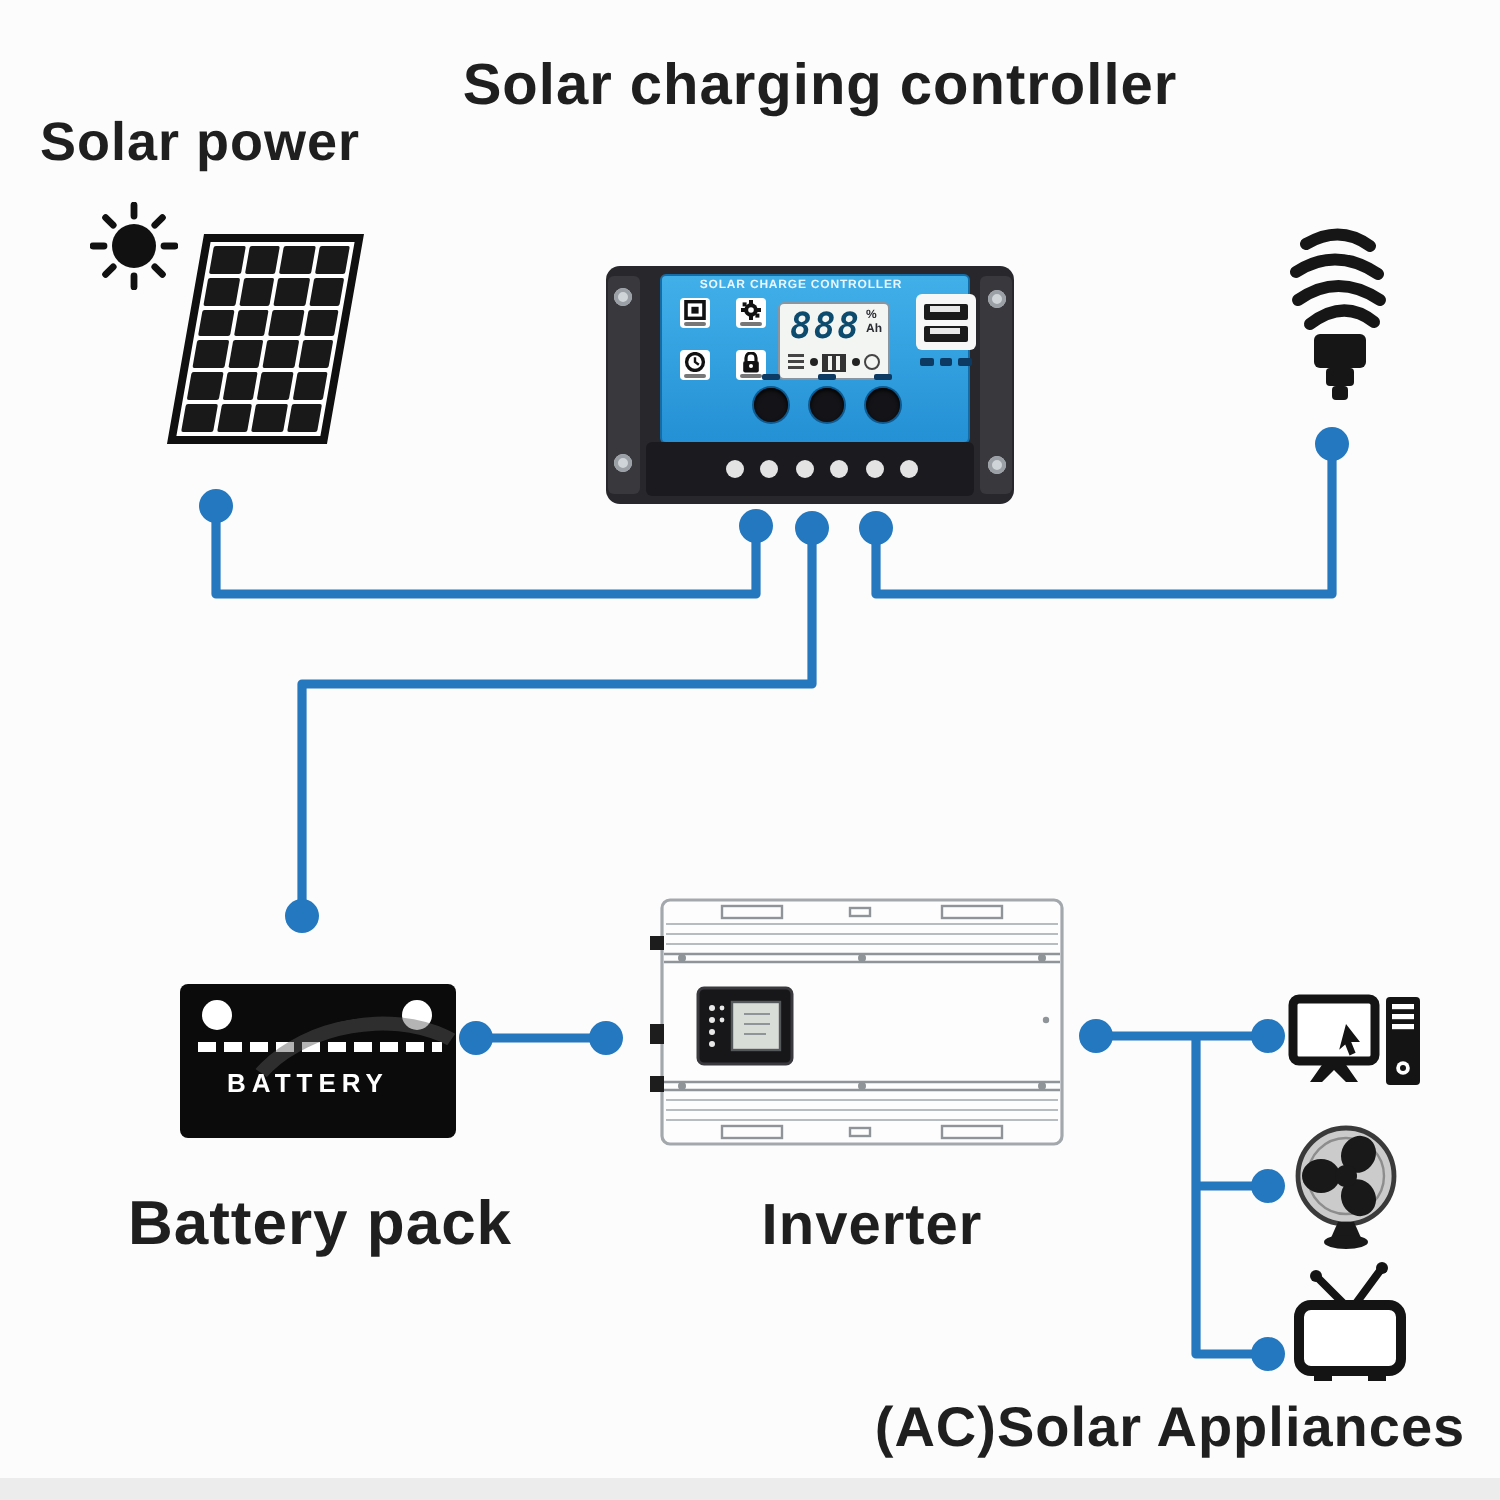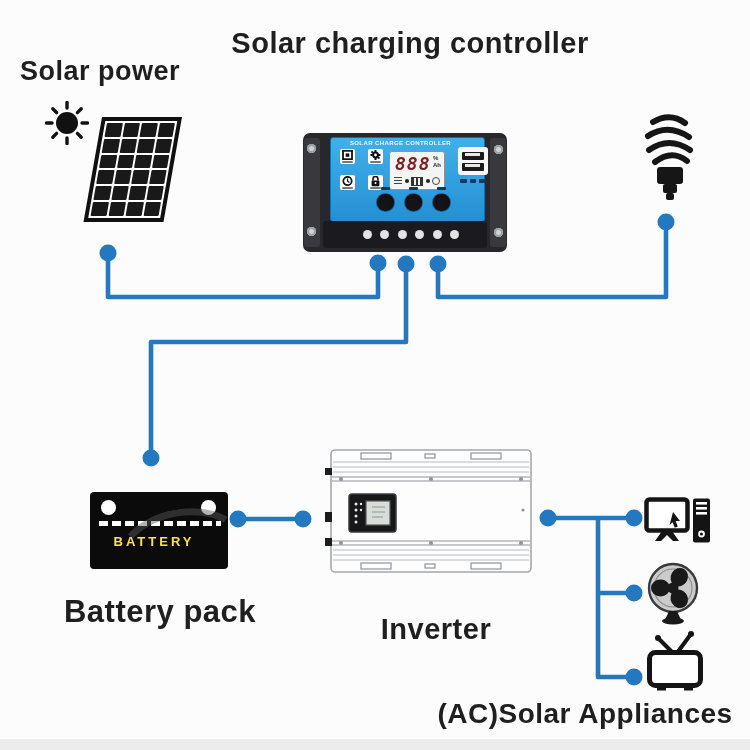--- a/index.html
+++ b/index.html
@@ -21,40 +21,40 @@
          display:grid;grid-template-columns:repeat(4,1fr);grid-template-rows:repeat(6,1fr);
          gap:2px;padding:2px;z-index:2;}
   .panel i{background:#191919;border-radius:1px;}
 
   
   .battery{left:90px;top:492px;width:138px;height:77px;background:#0b0b0b;border-radius:4px;
            z-index:2;overflow:hidden;}
   .batt-term{position:absolute;top:8px;width:15px;height:15px;border-radius:50%;background:#fff;}
   .batt-dash{position:absolute;left:9px;top:29px;width:122px;height:5px;
              background:repeating-linear-gradient(90deg,#fff 0 9px,transparent 9px 13px);}
-  .batt-text{position:absolute;left:0;right:10px;top:42px;text-align:center;color:#fde047;
+  .batt-text{position:absolute;left:0;right:10px;top:42px;text-align:center;color:#ffffff;
              font-weight:700;font-size:13px;letter-spacing:3px;}
   .batt-arc{position:absolute;right:-22px;bottom:-34px;width:120px;height:80px;border:7px solid transparent;
             border-top-color:#5a5a5a;border-radius:50%;transform:rotate(-10deg);opacity:.45;}
 
   
   .controller{left:303px;top:133px;width:204px;height:119px;background:#28282c;border-radius:7px;z-index:2;}
   .flange{position:absolute;top:5px;width:16px;height:109px;background:#38383d;border-radius:3px;}
   .screw{position:absolute;width:9px;height:9px;border-radius:50%;background:#cfd4d8;box-shadow:inset 0 0 0 2px #9aa0a6;}
   .cface{position:absolute;left:27px;top:4px;width:155px;height:85px;border-radius:3px;
          background:linear-gradient(#41b0e9,#2490d5);border:1px solid #156da8;box-sizing:border-box;}
   .cface-title{position:absolute;left:0;right:14px;top:2px;text-align:center;font-size:6px;
                color:#eaf6ff;letter-spacing:.4px;font-weight:700;}
   .cicon{position:absolute;width:15px;height:15px;background:#fff;border-radius:2px;}
   .cicon svg{margin:1px auto 0;display:block;}
   .cicon b{position:absolute;left:2px;right:2px;bottom:1px;height:2px;background:#777;border-radius:1px;}
   .lcd{position:absolute;left:58px;top:13px;width:56px;height:39px;background:#f3f5f2;border-radius:3px;
        border:1px solid #8b95a0;box-sizing:border-box;}
   .lcd-digits{position:absolute;left:5px;top:1px;font-family:"DejaVu Sans Mono",monospace;
-              font-weight:700;font-size:18px;color:#7f1d1d;letter-spacing:1px;font-style:italic;}
+              font-weight:700;font-size:18px;color:#0c4a6e;letter-spacing:1px;font-style:italic;}
   .lcd-units{position:absolute;right:3px;top:3px;font-size:6px;font-weight:700;color:#2b2b33;
              line-height:7px;text-align:left;}
   .lcd-bottom{position:absolute;left:4px;right:4px;bottom:3px;height:10px;display:flex;
               align-items:center;justify-content:space-between;}
   .mini-lines{width:8px;height:8px;background:repeating-linear-gradient(#444 0 1.5px,transparent 1.5px 3px);}
   .mini-dot{width:4px;height:4px;border-radius:50%;background:#222;}
   .mini-batt{width:12px;height:9px;border:1.5px solid #333;box-sizing:border-box;background:
              repeating-linear-gradient(90deg,#333 0 2px,transparent 2px 4px);}
   .mini-circ{width:8px;height:8px;border:1.5px solid #444;border-radius:50%;box-sizing:border-box;}
   .usb{position:absolute;left:127px;top:9px;width:30px;height:28px;background:#f7f7f7;border-radius:3px;
@@ -92,21 +92,21 @@
     <circle cx="303" cy="519" r="8.5"></circle>
     <circle cx="548" cy="518" r="8.5"></circle>
     <circle cx="634" cy="518" r="8.5"></circle>
     <circle cx="634" cy="593" r="8.5"></circle>
     <circle cx="634" cy="677" r="8.5"></circle>
   </svg>
 
   <div class="lbl" style="left:410px;top:27px;font-size:29px;">Solar charging controller</div>
   <div class="lbl" style="left:100px;top:56px;font-size:27px;text-align:right;">Solar power</div>
   <div class="lbl" style="left:160px;top:594px;font-size:31px;">Battery pack</div>
-  <div class="lbl" style="left:436px;top:597px;font-size:29px;margin-top:16px;">Inverter</div>
+  <div class="lbl" style="left:436px;top:597px;font-size:29px;">Inverter</div>
   <div class="lbl" style="left:585px;top:698px;font-size:28px;">(AC)Solar Appliances</div>
 
   <svg class="abs" style="left:45px;top:101px;z-index:2;" width="44" height="44" viewBox="0 0 44 44">
     <g stroke="#111" stroke-width="3.4" stroke-linecap="round">
       <line x1="22" y1="1.5" x2="22" y2="7"></line>
         <line x1="22" y1="37" x2="22" y2="42.5"></line>
       <line x1="1.5" y1="22" x2="7" y2="22"></line>
         <line x1="37" y1="22" x2="42.5" y2="22"></line>
       <line x1="7.8" y1="7.8" x2="11.6" y2="11.6"></line>
         <line x1="32.4" y1="32.4" x2="36.2" y2="36.2"></line>

